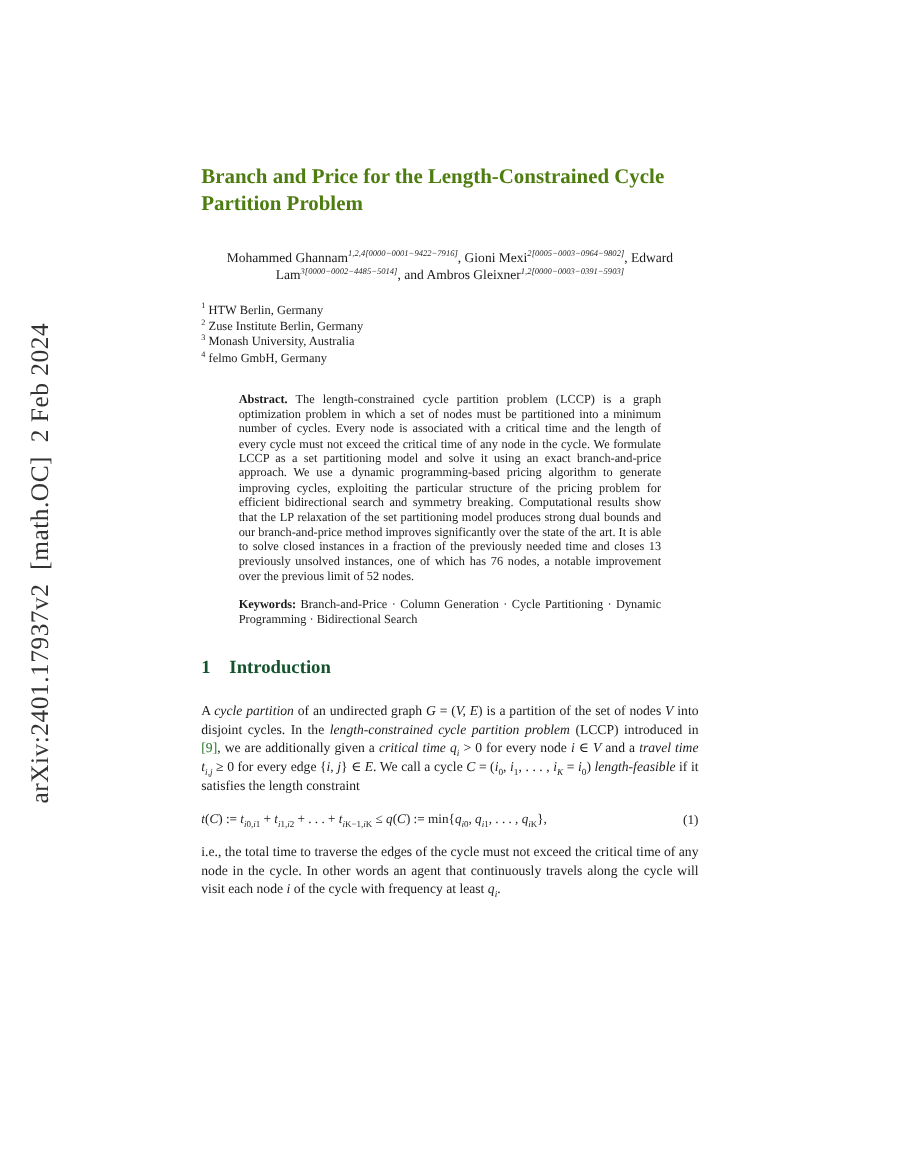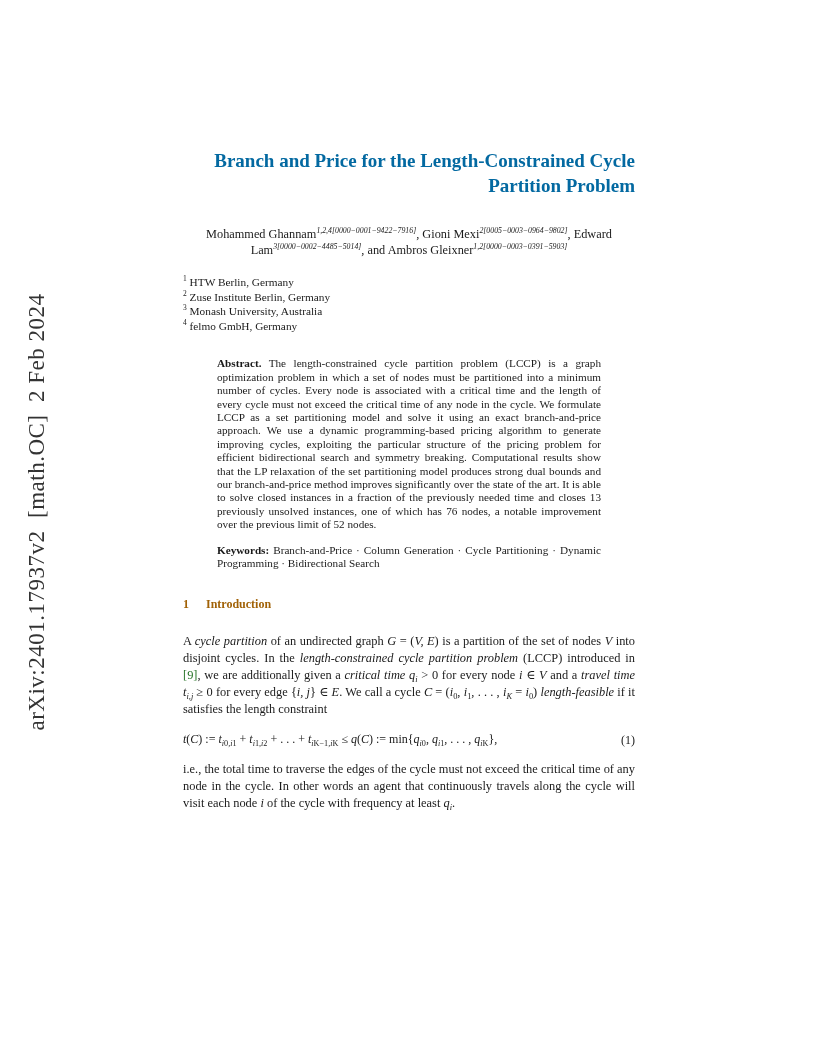--- a/index.html
+++ b/index.html
@@ -32,23 +32,23 @@
   .content {
     position: absolute;
     left: 183px;
     top: 148px;
     width: 452px;
   }
   .title {
     margin: 0;
     font-size: 19px;
     font-weight: bold;
-    text-align: right;
+    text-align: left;
     line-height: 25px;
-    color: #0369a1;
+    color: #4d7c0f;
   }
   .authors {
     margin: 29px 10px 0;
     font-size: 12.3px;
     line-height: 15.5px;
     text-align: center;
   }
   .authors sup {
     font-size: 7.8px;
     line-height: 0;
@@ -72,23 +72,23 @@
   }
   .keywords {
     margin: 12px 34px 0;
     font-size: 11.2px;
     line-height: 13.4px;
     text-align: justify;
   }
   .bold { font-weight: bold; }
   .section-heading {
     margin: 27px 0 0;
-    font-size: 12px;
+    font-size: 17px;
     font-weight: bold;
-    color: #a16207;
+    color: #14532d;
   }
   .secgap { display: inline-block; width: 17px; }
   .body-par {
     margin: 21px 0 0;
     font-size: 12.4px;
     line-height: 16.8px;
     text-align: justify;
   }
   .body-par.after-eq { margin-top: 14px; }
   .body-par sub, .equation sub {

